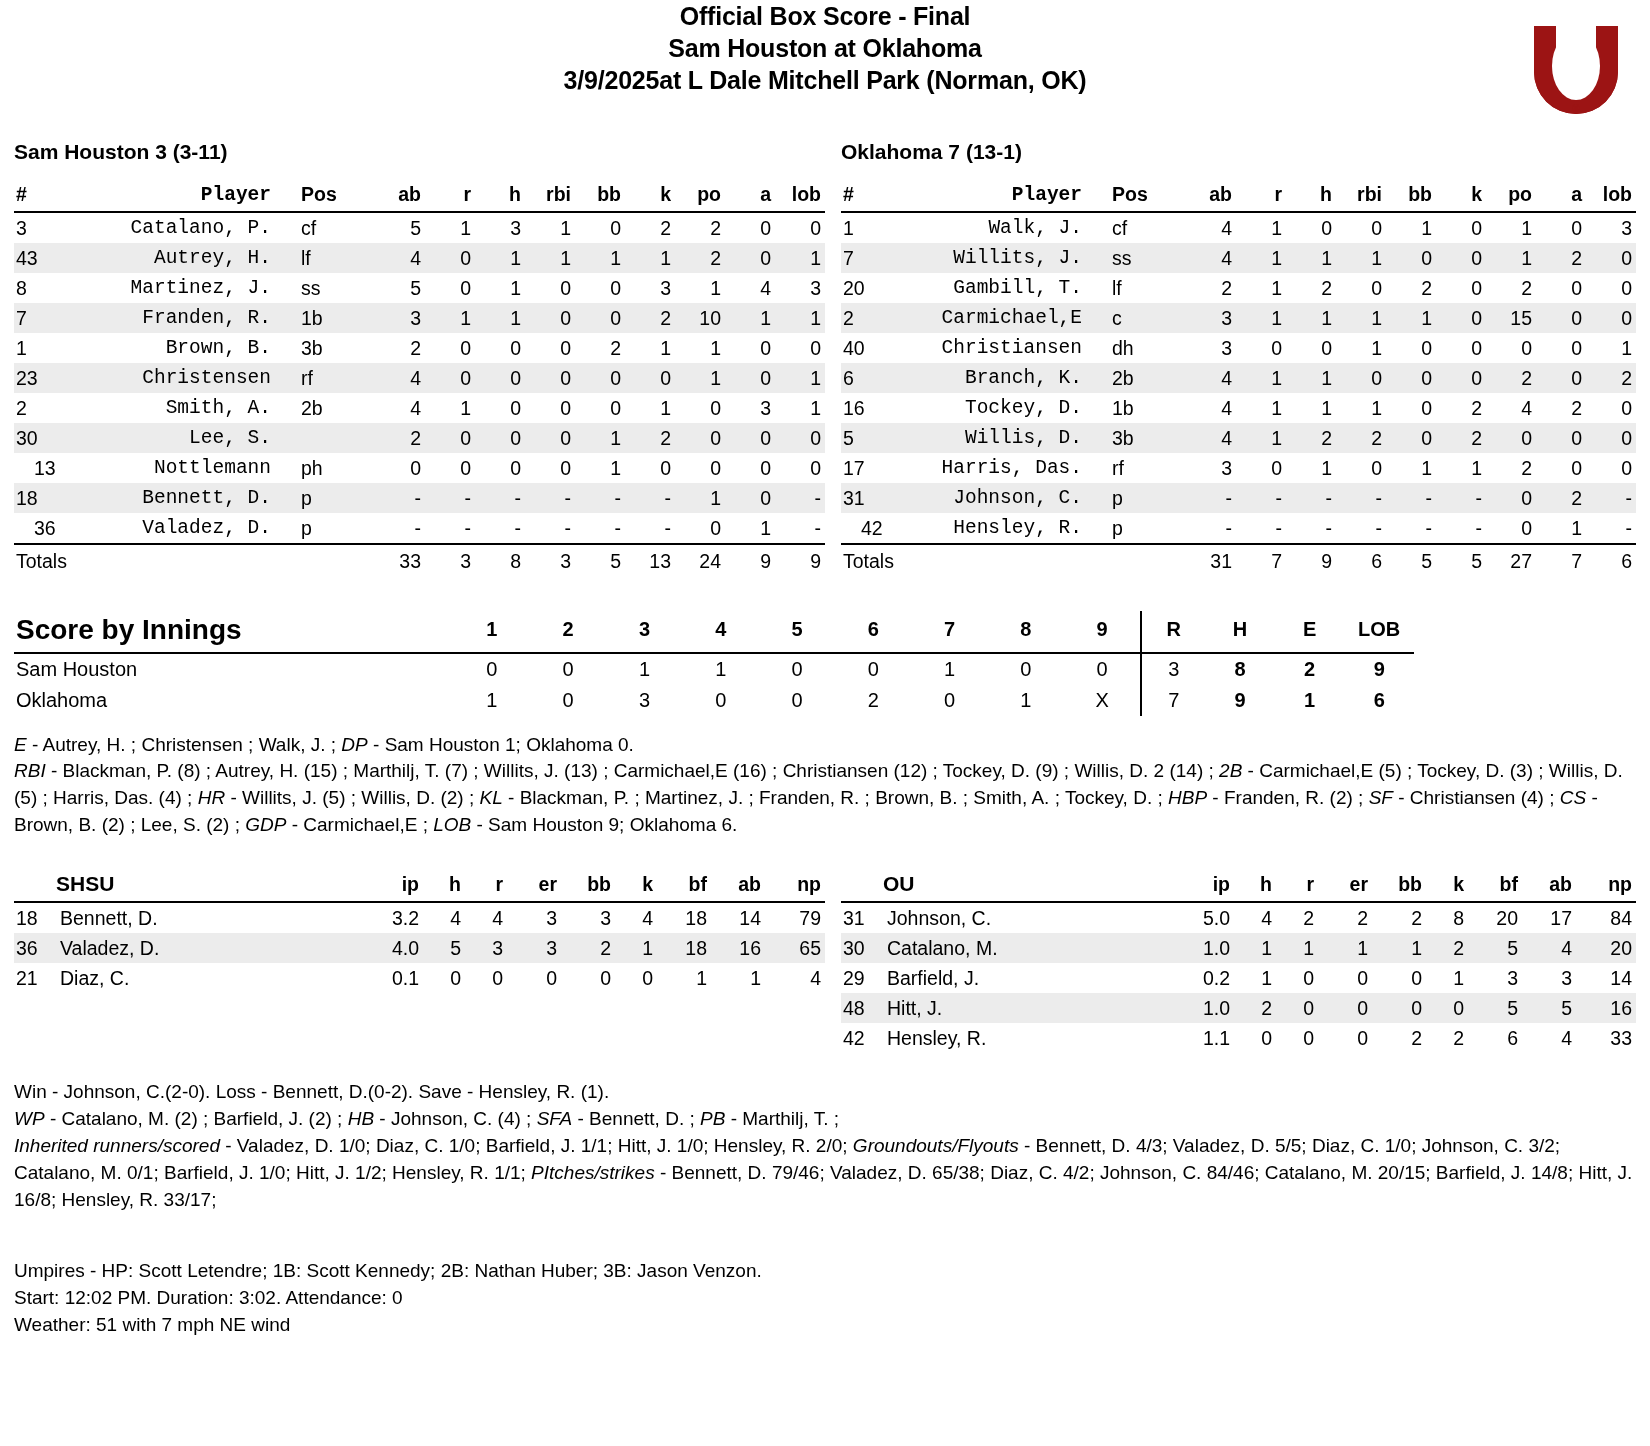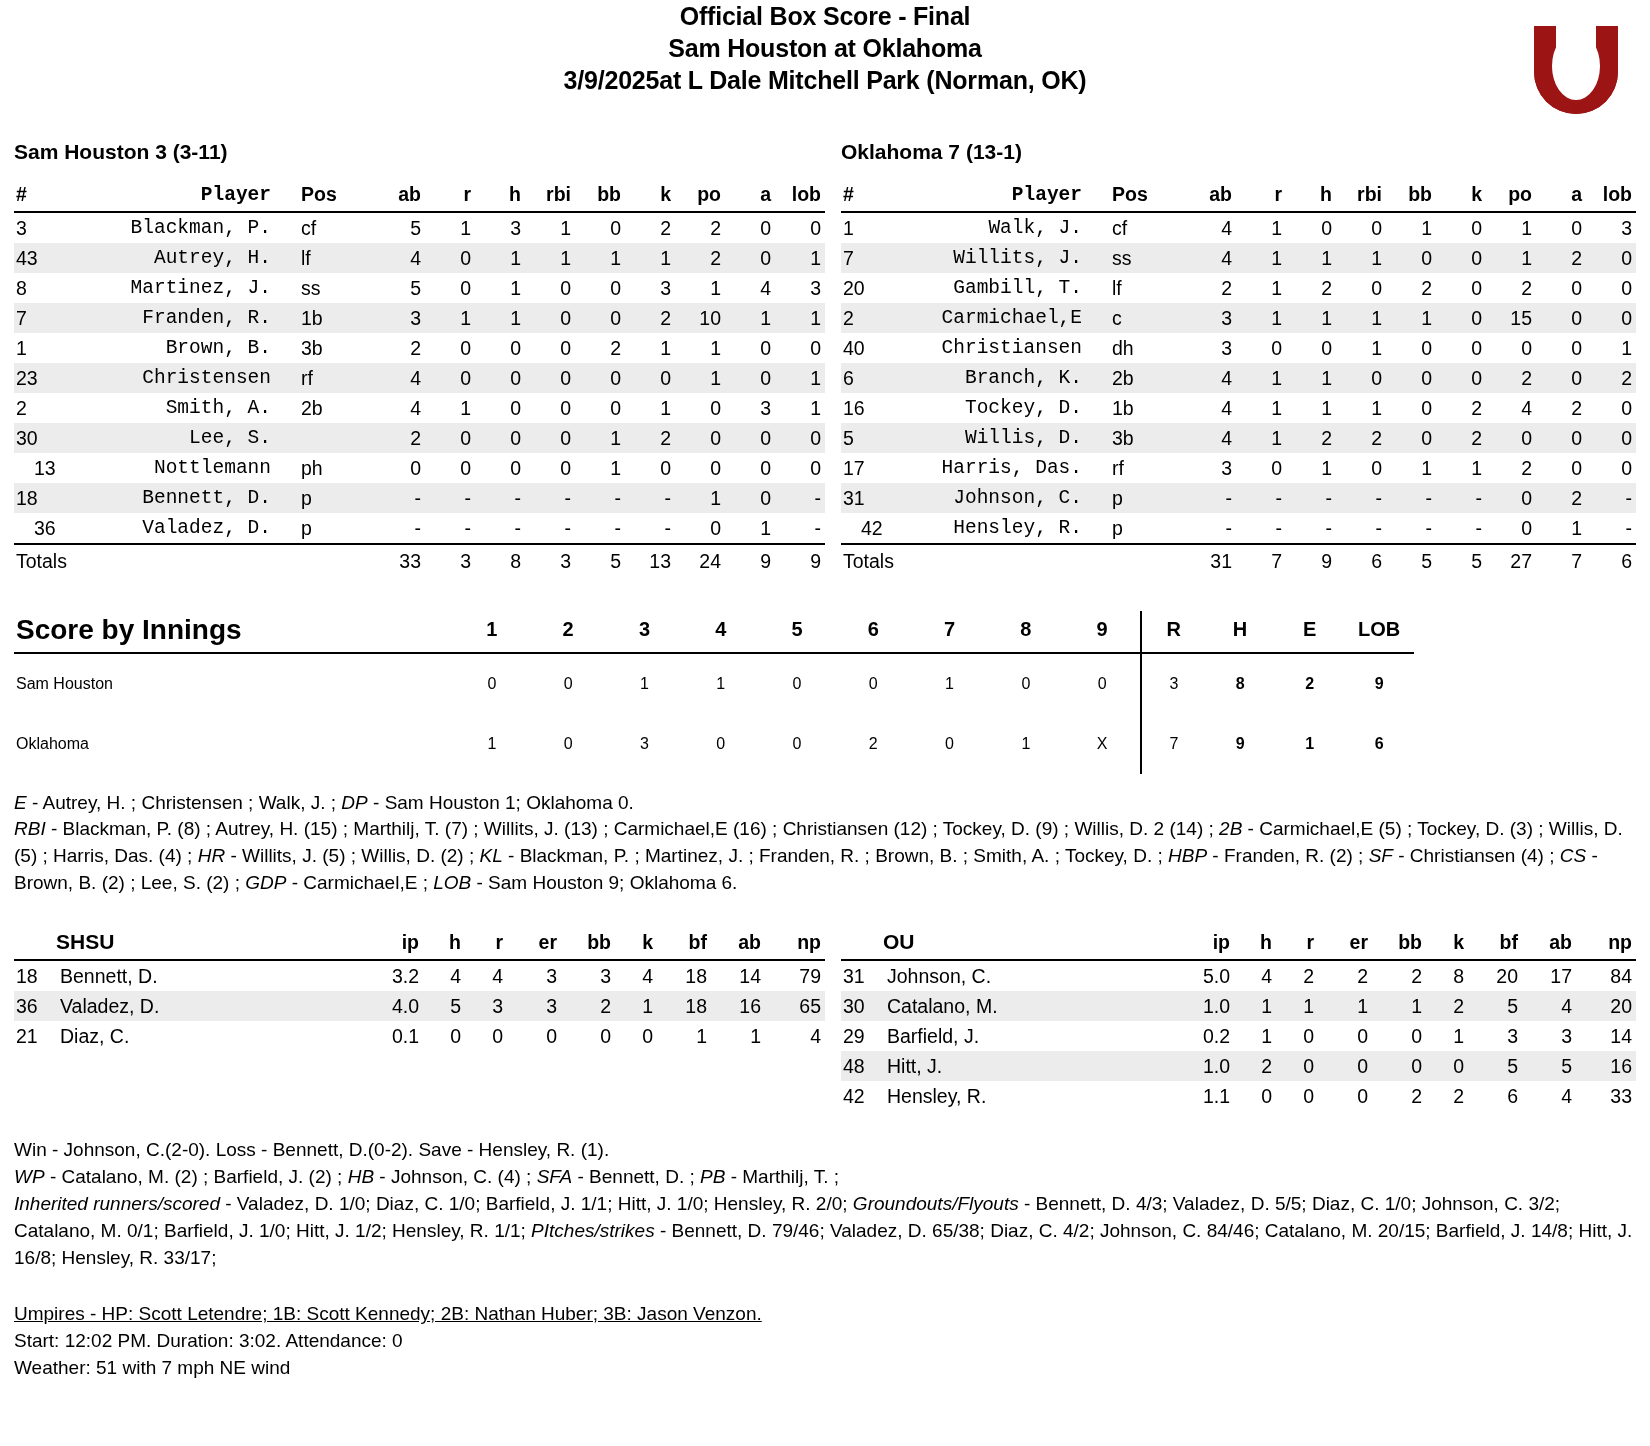--- a/index.html
+++ b/index.html
@@ -108,23 +108,23 @@
     padding: 3px 0 6px 0;
     text-align: center;
   }
   table.innings th.lbl, table.innings td.lbl {
     text-align: left;
     width: 390px;
     padding-left: 2px;
   }
   table.innings th.lbl { font-size: 28px; }
   table.innings td {
-    padding: 21px 0;
+    padding: 4px 0;
     text-align: center;
-    font-size: 16px;
+    font-size: 20px;
   }
   table.innings th.inn, table.innings td.inn { width: 68px; }
   table.innings th.gap, table.innings td.gap {
     width: 56px;
     border-left: 2.5px solid #000;
   }
   table.innings th.tot, table.innings td.tot { width: 62px; font-weight: bold; }
   table.innings td.tot { font-weight: bold; }
   table.innings tr.team-row td.lbl { font-weight: normal; }
 
@@ -153,21 +153,21 @@
   table.pit .c-sw { width: 46px; }
   table.pit .c-np { width: 52px; }
 
   
   .footer {
     margin-top: 26px;
     font-size: 19px;
     line-height: 1.42;
   }
   .footer .k { font-style: italic; }
-  .footer .block2 { margin-top: 29px; text-decoration: underline; }
+  .footer .block2 { margin-top: 44px; }
 </style>
 </head>
 <body>
 
 <div class="page">
 
   <div class="ou-logo">
     <svg viewBox="0 0 112 112" width="112" height="112" aria-hidden="true">
       <path d="M14 18 h22 v46 a20 20 0 0 0 40 0 V18 h22 v46 a42 42 0 0 1 -84 0 Z" fill="#9c1414"></path>
       <path d="M36 18 v46 a20 20 0 0 0 40 0 V18" fill="#ffffff"></path>
@@ -201,21 +201,21 @@
             <th class="c-stat">bb</th>
             <th class="c-stat">k</th>
             <th class="c-stat">po</th>
             <th class="c-stat">a</th>
             <th class="c-stat">lob</th>
           </tr>
         </thead>
         <tbody>
             <tr>
               <td class="c-num">3</td>
-              <td class="c-name">Blackman, P.</td>
+              <td class="c-name">Catalano, P.</td>
               <td class="c-pos">cf</td>
               <td class="c-stat-w">5</td>
               <td class="c-stat">1</td>
               <td class="c-stat">3</td>
               <td class="c-stat">1</td>
               <td class="c-stat">0</td>
               <td class="c-stat">2</td>
               <td class="c-stat">2</td>
               <td class="c-stat">0</td>
               <td class="c-stat">0</td>

